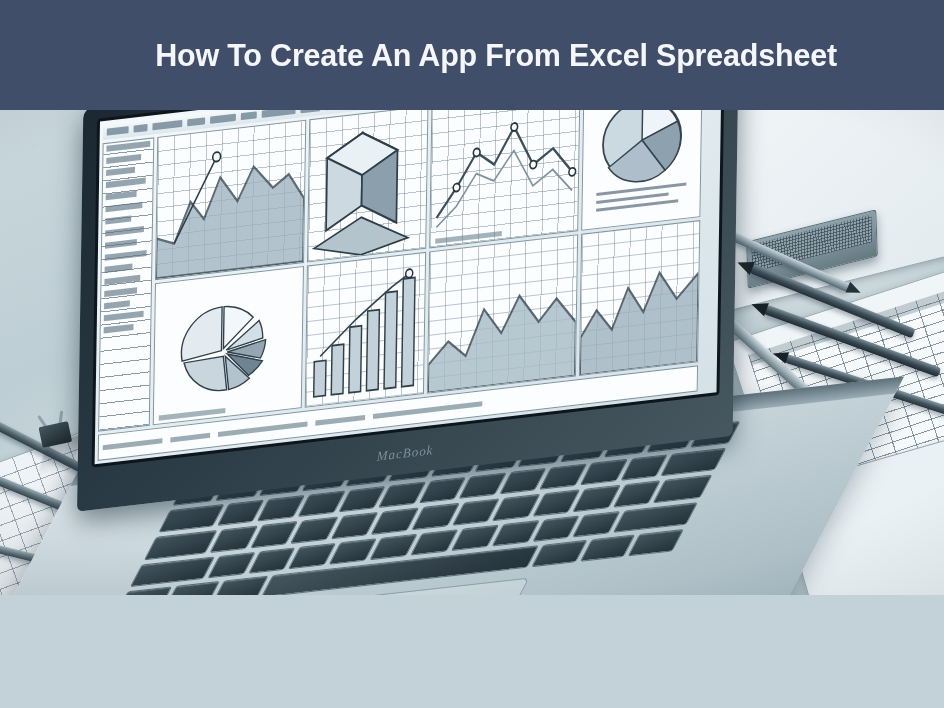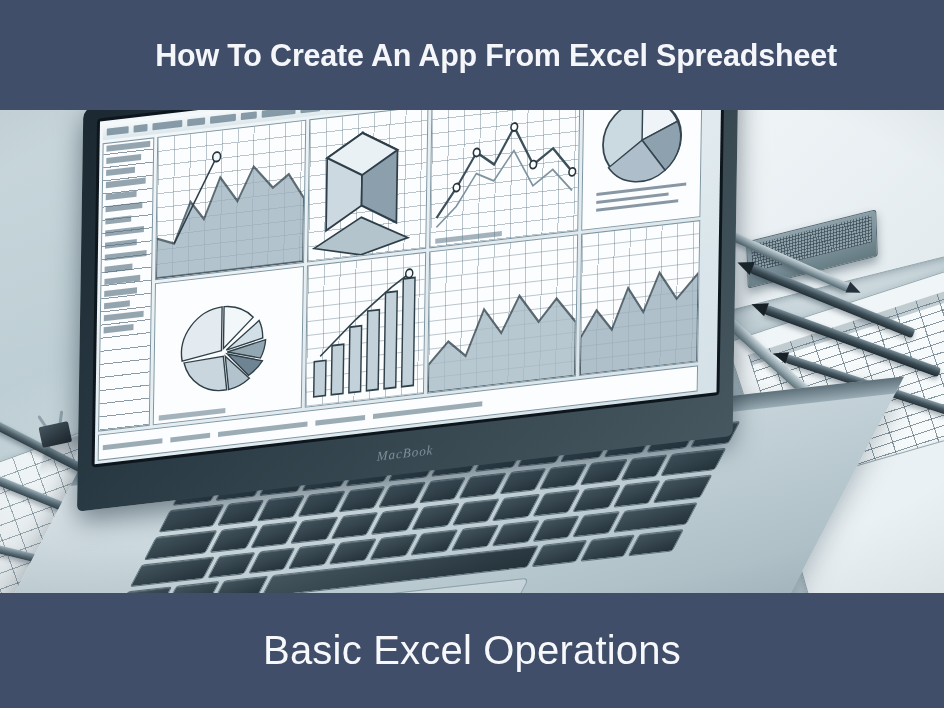--- a/index.html
+++ b/index.html
@@ -734,17 +734,14 @@
 
     </div>
 
     <div id="photo-vignette"></div>
   </div>
 
   <div class="banner" id="header-banner">
     <h1 id="page-title">How To Create An App From Excel Spreadsheet</h1>
   </div>
 
-  <div class="banner" id="footer-banner">
-    <div id="footer-caption">Basic Excel Operations</div>
-  </div>
 
 </div>
 
 </body></html>

